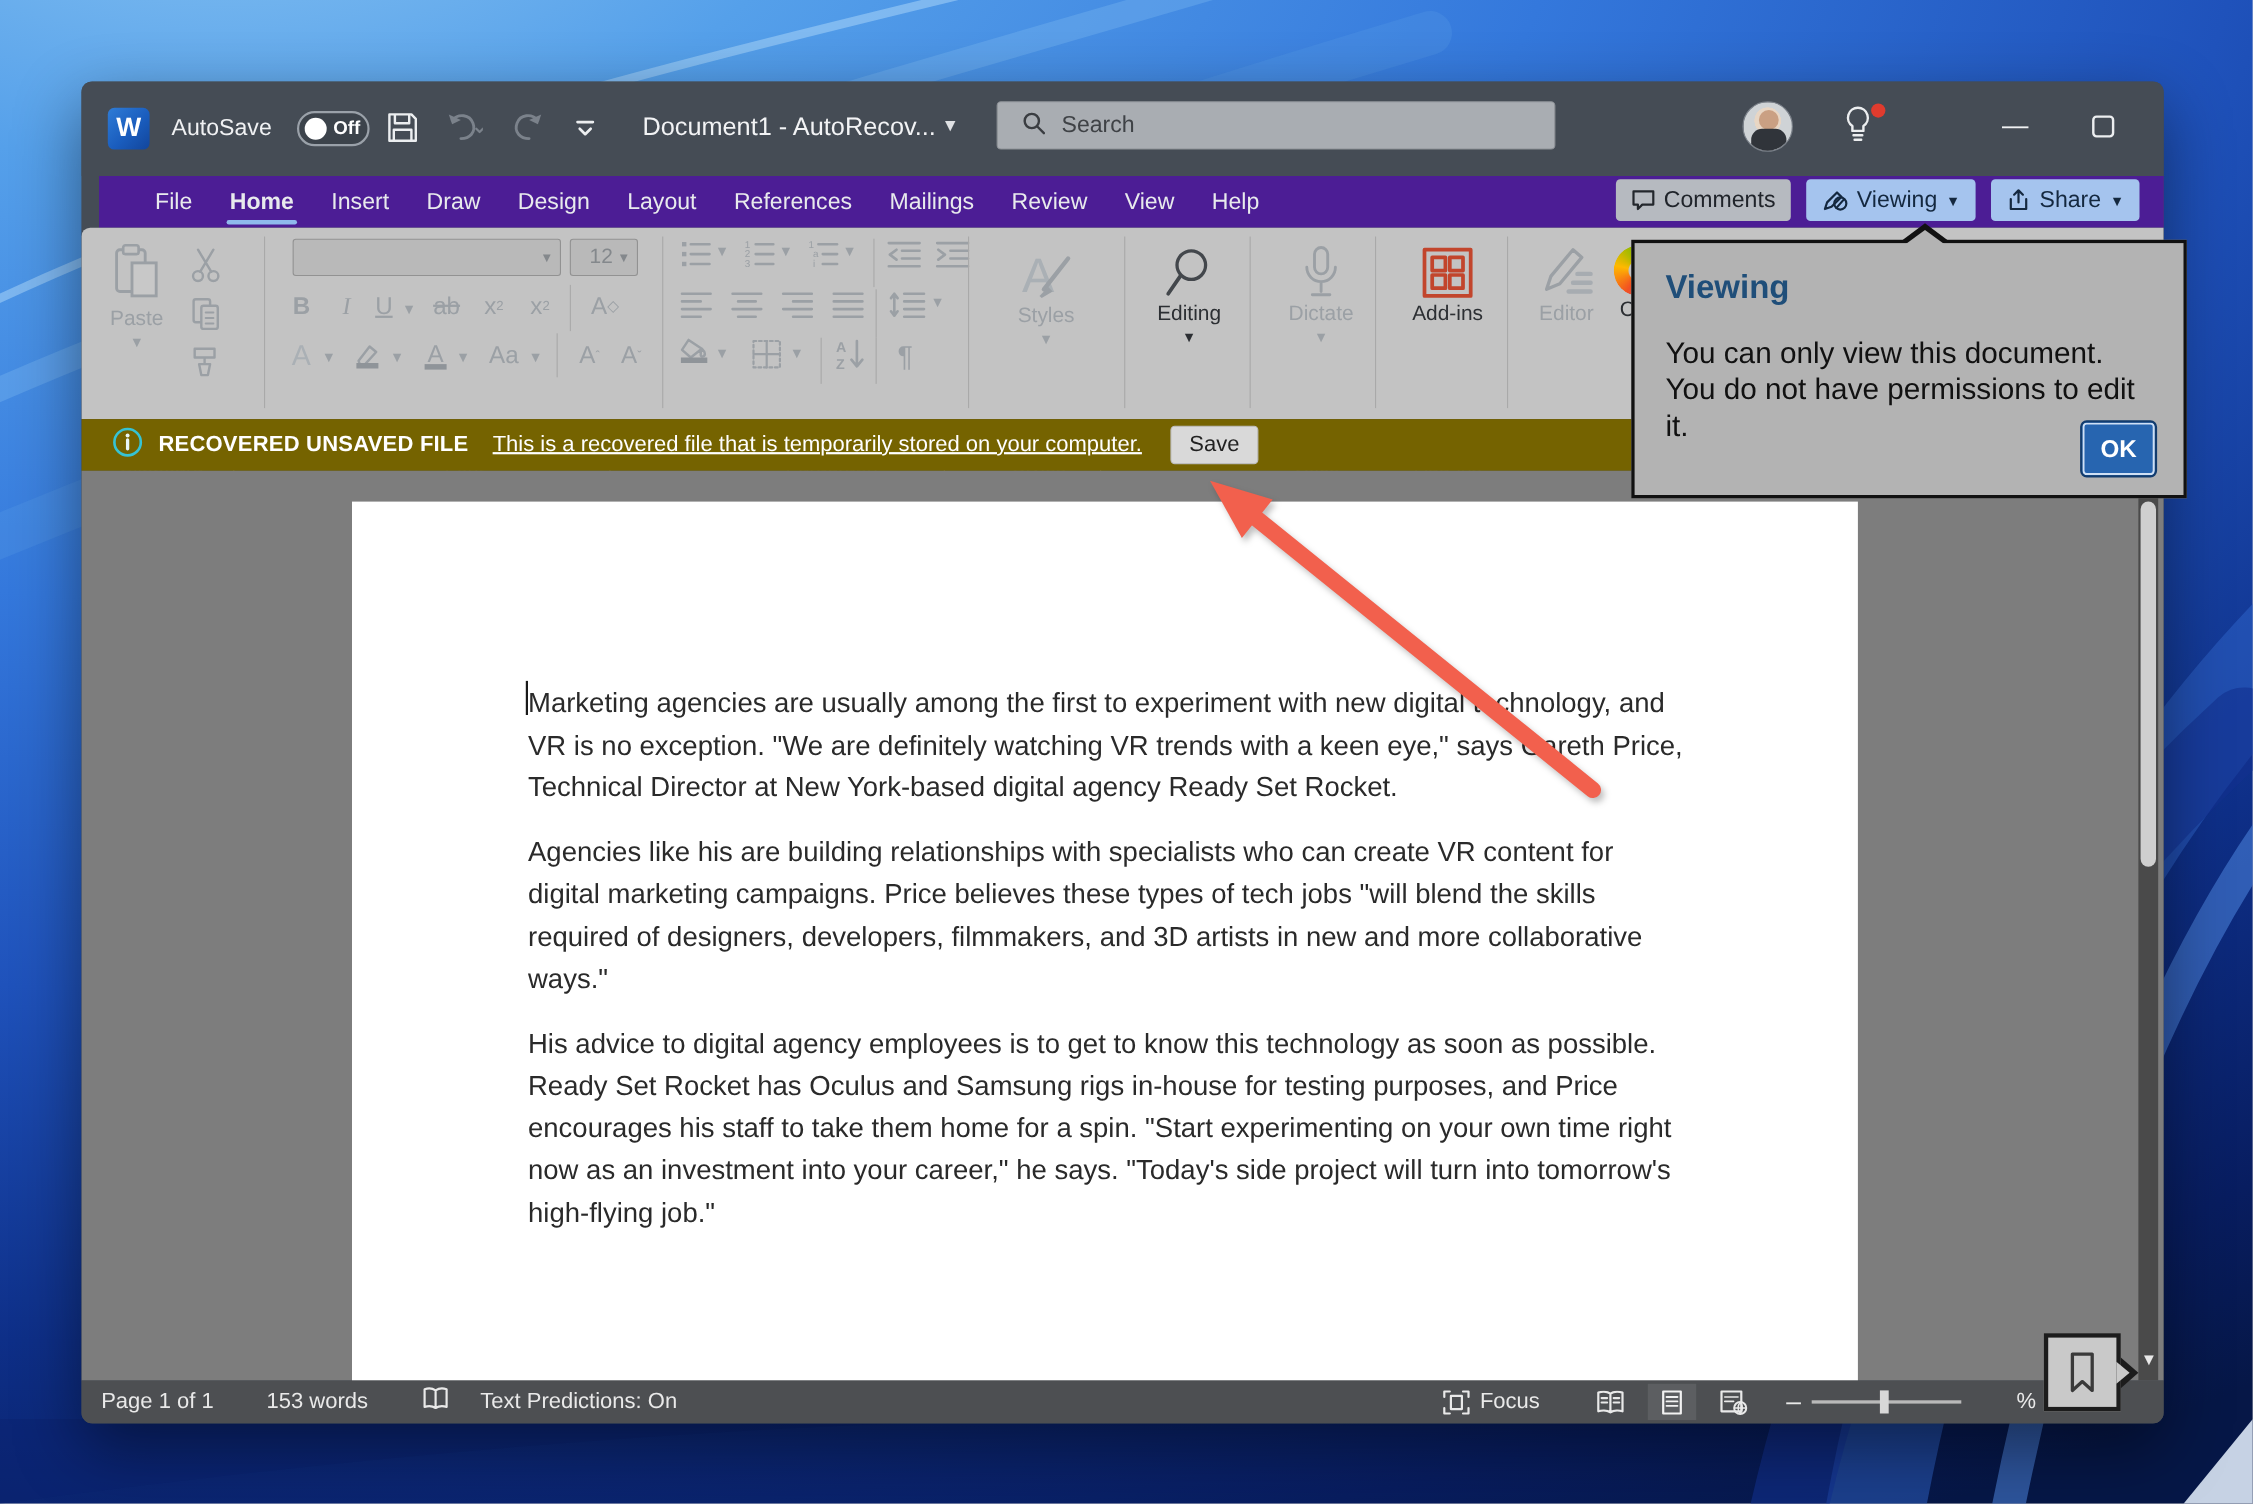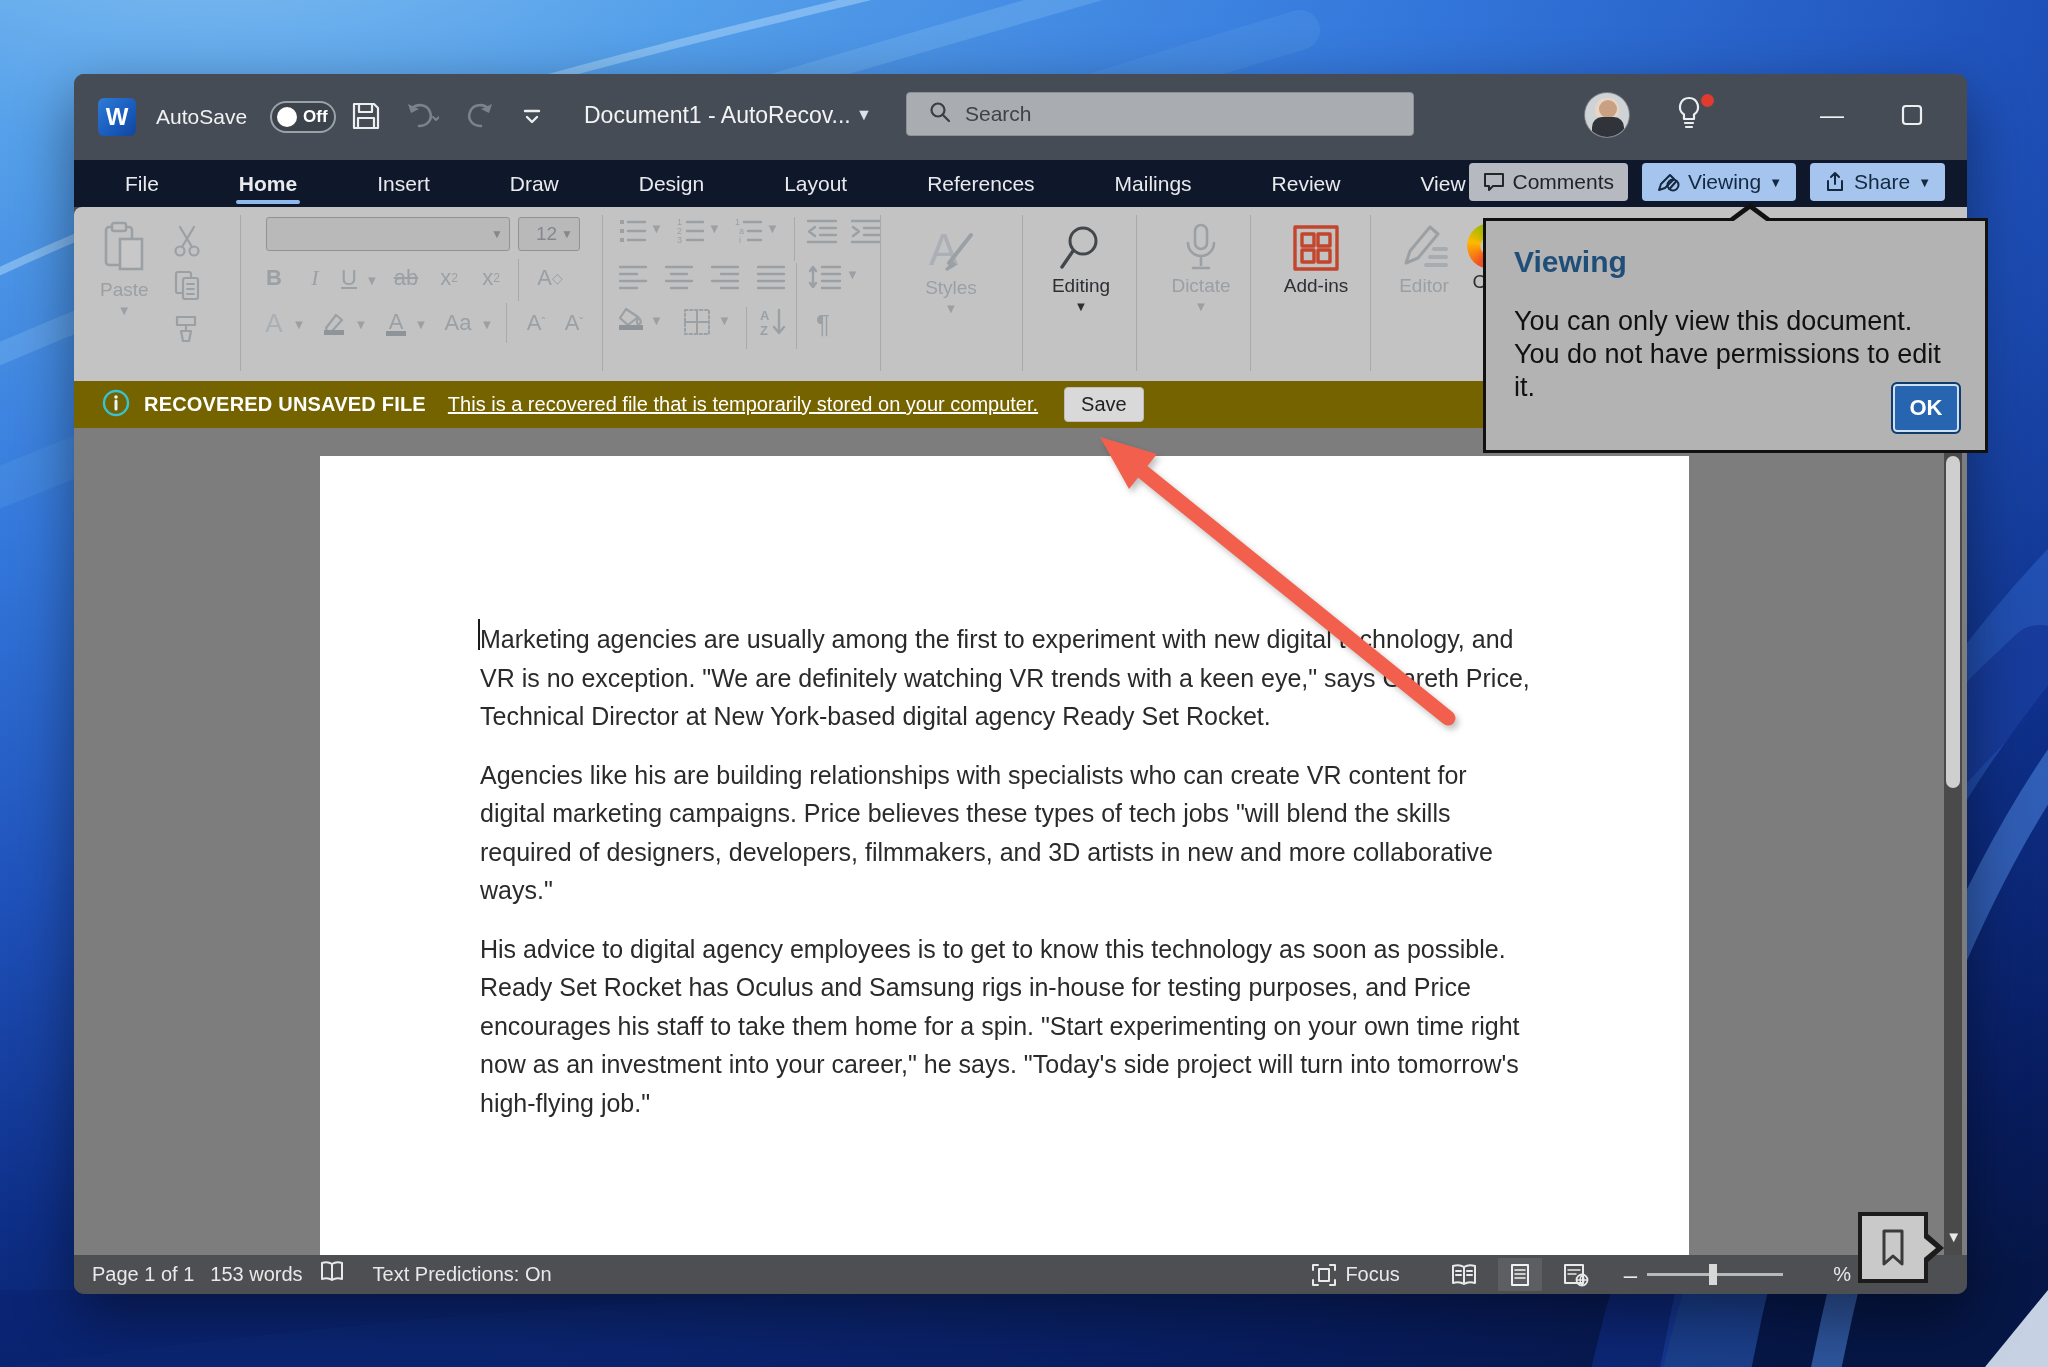--- a/index.html
+++ b/index.html
@@ -37,21 +37,21 @@
 
   .avatar { position:absolute; left:1510px; top:18px; width:46px; height:46px; border-radius:50%;
     background:radial-gradient(circle at 50% 38%, #e8d6c4 0 34%, #cfd3d6 35% 100%); overflow:hidden; border:1px solid #7a8089; }
   .avatar .body { position:absolute; left:7px; top:24px; width:32px; height:22px; border-radius:10px 10px 0 0; background:#30343a; }
   .avatar .head { position:absolute; left:14px; top:7px; width:18px; height:18px; border-radius:50%; background:#caa083; }
   .bulb-wrap { position:absolute; left:1598px; top:20px; width:44px; height:44px; }
   .reddot { position:absolute; right:2px; top:0px; width:13px; height:13px; border-radius:50%; background:#e03b2e; }
   .winbtn { position:absolute; top:18px; width:52px; height:46px; display:flex; align-items:center; justify-content:center; color:#f0f1f3; font-size:24px; }
 
   
-  .tabrow { position:absolute; left:0; top:86px; width:100%; height:47px; background:#0f172a; display:flex; align-items:center;gap:46px; }
+  .tabrow { position:absolute; left:16px; top:86px; width:100%; height:47px; background:#4c1d95; display:flex; align-items:center; }
   .tab { color:#e8eaed; font-size:21px; padding:0 17px; height:100%; display:flex; align-items:center; position:relative; }
   .tab.active { font-weight:bold; }
   .tab.active::after { content:""; position:absolute; left:14px; right:14px; bottom:3px; height:4px; border-radius:2px; background:#8fb9ec; }
   .top-actions { position:absolute; top:88px; height:40px; display:flex; align-items:center; gap:14px; right:22px; }
   .pillbtn { height:38px; border-radius:4px; display:flex; align-items:center; gap:8px; padding:0 14px; font-size:21px; }
   .btn-comments { background:#b6bac0; color:#20242a; }
   .btn-blue { background:#a5c4ee; color:#14283f; }
   .chev { font-size:13px; }
 
   
@@ -85,21 +85,21 @@
   .page .ptext { position:absolute; left:0; top:164px; }
   .caret { position:absolute; left:158px; top:163px; width:2px; height:31px; background:#1a1a1a; }
 
   
   .scrollbar { position:absolute; right:5px; top:2px; width:18px; height:825px; background:#4a4a4a; }
   .scrollthumb { position:absolute; left:2px; top:26px; width:14px; height:332px; border-radius:8px; background:#cfcfcf; }
   .scrolldown { position:absolute; right:6px; bottom:10px; color:#e8e8e8; font-size:15px; }
 
   
   .statusbar { position:absolute; left:0; top:1181px; width:100%; height:39px; background:#4d4f52; color:#e9e9e9; font-size:20px; display:flex; align-items:center; }
-  .sb-item { margin-left:16px; white-space:nowrap; }
+  .sb-item { margin-left:48px; white-space:nowrap; }
   .sb-right { position:absolute; right:0; top:0; height:100%; display:flex; align-items:center; }
   .viewmode { width:44px; height:33px; display:flex; align-items:center; justify-content:center; }
   .viewmode.sel { background:#5c5e61; }
   .zoomtrack { width:136px; height:3px; background:#b9b9b9; margin:0 10px; position:relative; }
   .zoomthumb { position:absolute; left:62px; top:-9px; width:8px; height:21px; background:#d8d8d8; }
 
   
   .popup { position:absolute; left:1483px; top:218px; width:505px; height:235px; background:#b3b3b3;
     border:3px solid #111; z-index:50; }
   .popup .ptr { position:absolute; left:240px; top:-18px; width:0; height:0;

